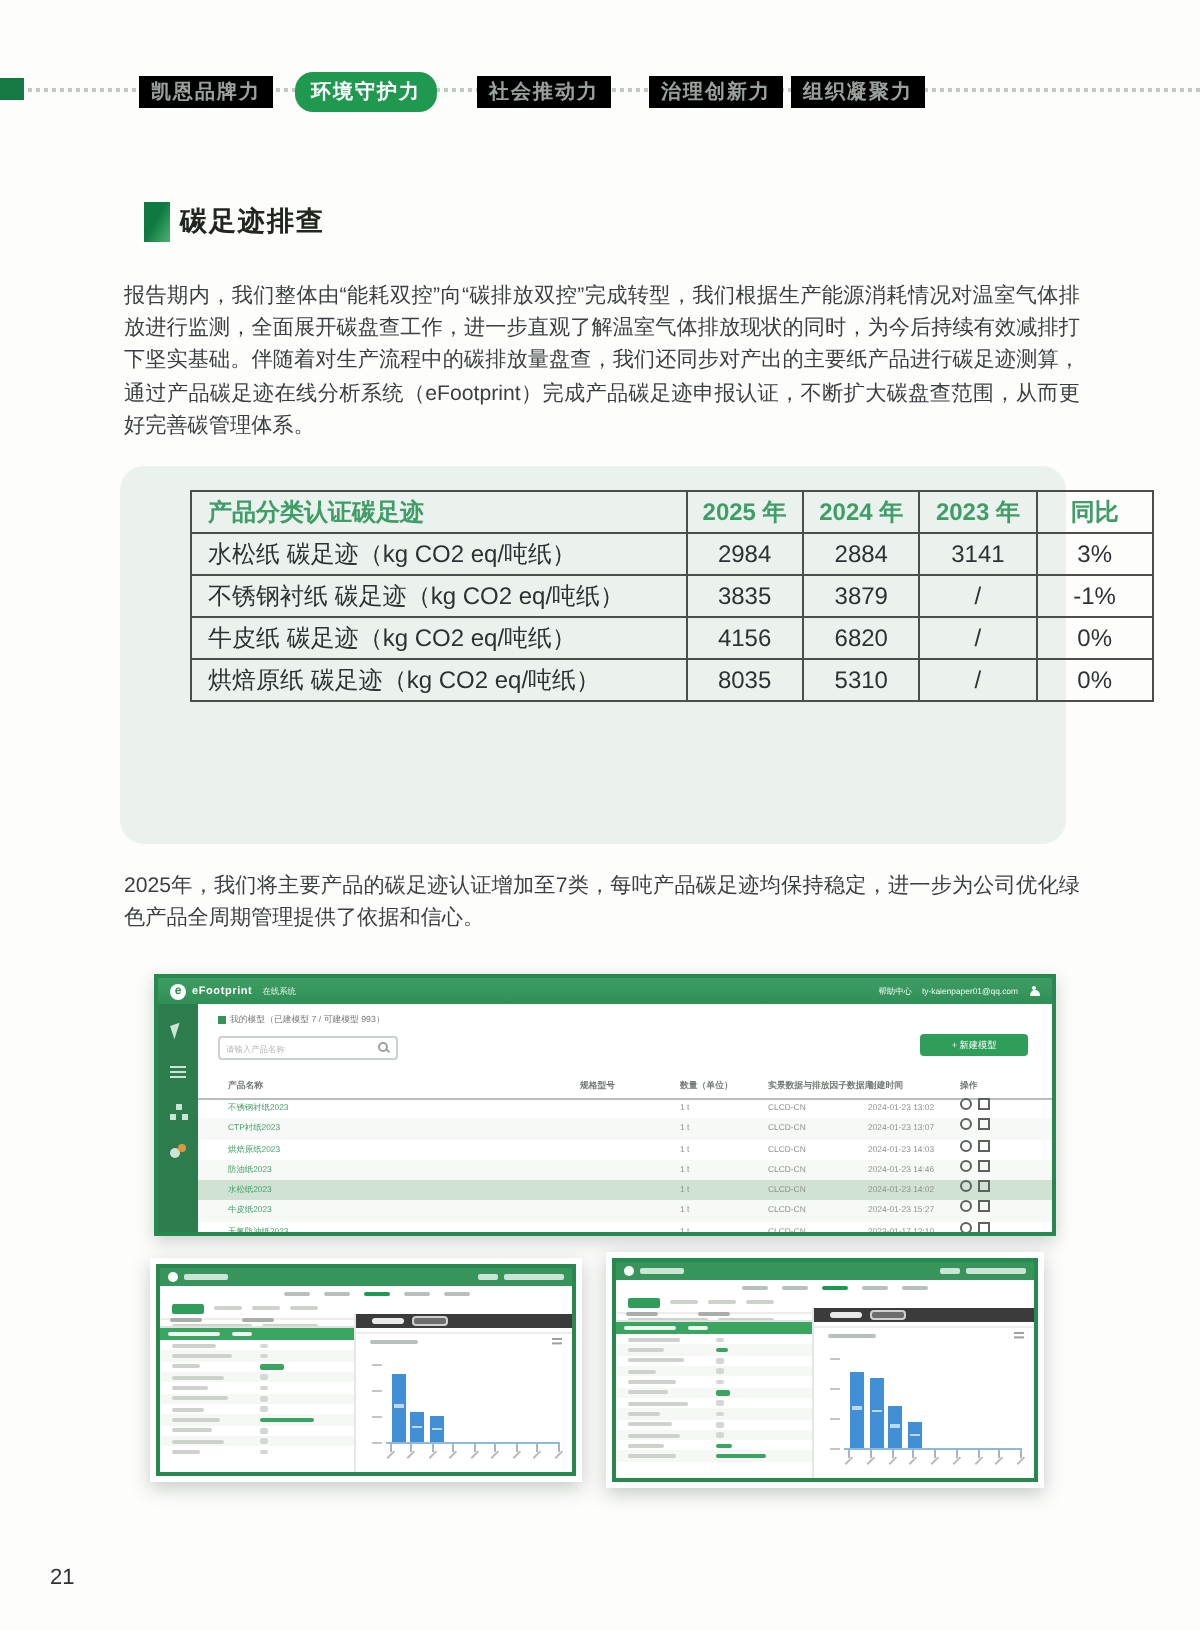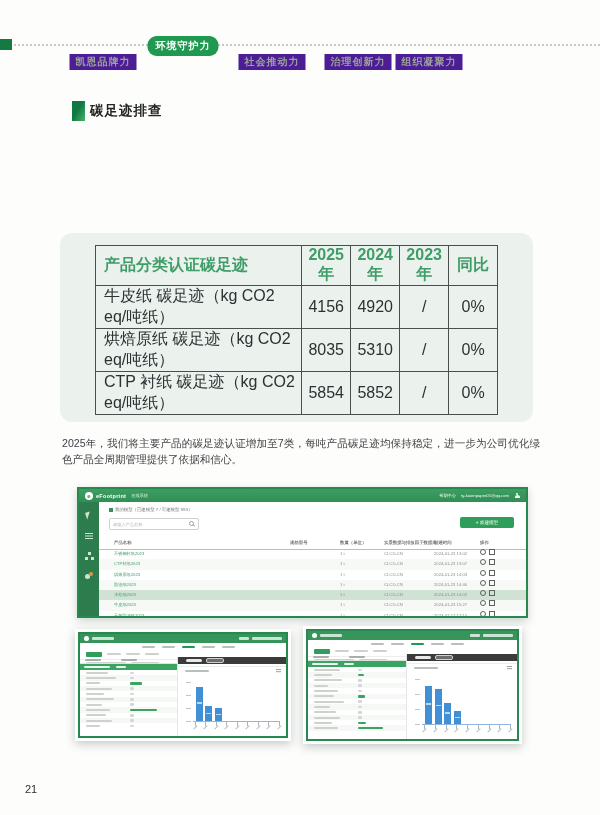--- a/index.html
+++ b/index.html
@@ -8,38 +8,38 @@
     --card-green:#ebf2ed;
   }
   html,body{margin:0;padding:0;}
   .page{position:relative;width:600px;height:815px;background:#fdfdfc;overflow:hidden;
         font-family:"Liberation Sans","DejaVu Sans",sans-serif;color:#3d4042;}
 
   
   .nav{position:absolute;left:0;top:36px;width:600px;height:18px;}
   .nav-line{position:absolute;left:14px;right:0;top:8px;border-top:2px dotted #c3c9c3;}
   .nav-square{position:absolute;left:0;top:3px;width:12px;height:11px;background:#157a42;}
-  .nav-item{position:absolute;top:18px;transform:translateX(-50%);background:#4c1d95;
+  .nav-item{position:absolute;top:2px;transform:translateX(-50%);background:#000000;
             padding:1px 6px;font-size:10px;font-weight:bold;letter-spacing:1px;color:#9aa09b;white-space:nowrap;}
   .nav-item.active{background:var(--accent);color:#fff;border-radius:9px;padding:3px 8px;top:0;}
 
   
   .sec{position:absolute;left:72px;top:101px;display:flex;align-items:center;}
   .sec-block{width:13px;height:20px;background:linear-gradient(120deg,#0e7a41 45%,#4cb273);}
   .sec-title{margin-left:5px;font-size:13.5px;font-weight:bold;color:#21261f;letter-spacing:1px;}
 
   
   .para{position:absolute;left:62px;width:478px;font-size:10.6px;line-height:16.4px;
         text-align:justify;color:#3c3f41;}
   .p1{top:129px;} .p2{top:424px;}
 
   
   .card{position:absolute;left:60px;top:233px;width:473px;height:189px;background:var(--card-green);border-radius:12px;}
-  table.ft{position:absolute;left:35px;top:12px;border-collapse:collapse;width:403px;
-           font-size:16px;color:#2e3134;}
+  table.ft{position:absolute;left:35px;top:12px;border-collapse:collapse;width:482px;
+           font-size:12px;color:#2e3134;}
   table.ft th,table.ft td{border:1px solid #4b4f4c;padding:0 5px;height:20px;text-align:center;font-weight:normal;}
   table.ft th{color:var(--link-green);font-weight:bold;}
   table.ft th:first-child, table.ft td.tname{text-align:left;padding-left:8px;}
   table.ft col.c0{width:208px;} table.ft col.cy{width:49px;}
 
   
   .shot{position:absolute;left:77px;top:487px;width:451px;height:131px;background:#fff;
         border:2.5px solid var(--frame-green);box-shadow:0 3px 8px rgba(60,90,70,.25);box-sizing:border-box;}
   .a-head{position:absolute;left:0;top:0;right:0;height:13px;background:linear-gradient(#3d9d62,#2f8f55);
           display:flex;align-items:center;padding:0 6px;color:#fff;}
@@ -152,20 +152,21 @@
     <span class="nav-item" style="left:272px">社会推动力</span>
     <span class="nav-item" style="left:358px">治理创新力</span>
     <span class="nav-item" style="left:429px">组织凝聚力</span>
   </div>
 
   <div class="sec">
     <span class="sec-block"></span>
     <span class="sec-title">碳足迹排查</span>
   </div>
 
+  <p class="para p1">报告期内，我们整体由“能耗双控”向“碳排放双控”完成转型，我们根据生产能源消耗情况对温室气体排放进行监测，全面展开碳盘查工作，进一步直观了解温室气体排放现状的同时，为今后持续有效减排打下坚实基础。伴随着对生产流程中的碳排放量盘查，我们还同步对产出的主要纸产品进行碳足迹测算，通过产品碳足迹在线分析系统（eFootprint）完成产品碳足迹申报认证，不断扩大碳盘查范围，从而更好完善碳管理体系。</p>
   <p class="para p2">2025年，我们将主要产品的碳足迹认证增加至7类，每吨产品碳足迹均保持稳定，进一步为公司优化绿色产品全周期管理提供了依据和信心。</p>
 
   <div class="card">
     <table class="ft">
       <colgroup>
           <col class="c0">
           <col class="cy">
           <col class="cy">
           <col class="cy">
           <col class="cy">
@@ -174,37 +175,44 @@
         <tr>
           <th>产品分类认证碳足迹</th>
           <th>2025 年</th>
           <th>2024 年</th>
           <th>2023 年</th>
           <th>同比</th>
         </tr>
       </thead>
       <tbody>
           <tr>
+            <td class="tname">水松纸 碳足迹（kg CO2 eq/吨纸）</td>
+            <td>2984</td>
+            <td>2884</td>
+            <td>3141</td>
+            <td>3%</td>
+          </tr>
+          <tr>
+            <td class="tname">不锈钢衬纸 碳足迹（kg CO2 eq/吨纸）</td>
+            <td>3835</td>
+            <td>3879</td>
+            <td>/</td>
+            <td>-1%</td>
+          </tr>
+          <tr>
             <td class="tname">牛皮纸 碳足迹（kg CO2 eq/吨纸）</td>
             <td>4156</td>
-            <td>4920</td>
+            <td>6820</td>
             <td>/</td>
             <td>0%</td>
           </tr>
           <tr>
             <td class="tname">烘焙原纸 碳足迹（kg CO2 eq/吨纸）</td>
             <td>8035</td>
             <td>5310</td>
-            <td>/</td>
-            <td>0%</td>
-          </tr>
-          <tr>
-            <td class="tname">CTP 衬纸 碳足迹（kg CO2 eq/吨纸）</td>
-            <td>5854</td>
-            <td>5852</td>
             <td>/</td>
             <td>0%</td>
           </tr>
         </tbody>
     </table>
   </div>
 
   <div class="shot">
     <div class="a-head">
       <span class="a-logo">e</span>

